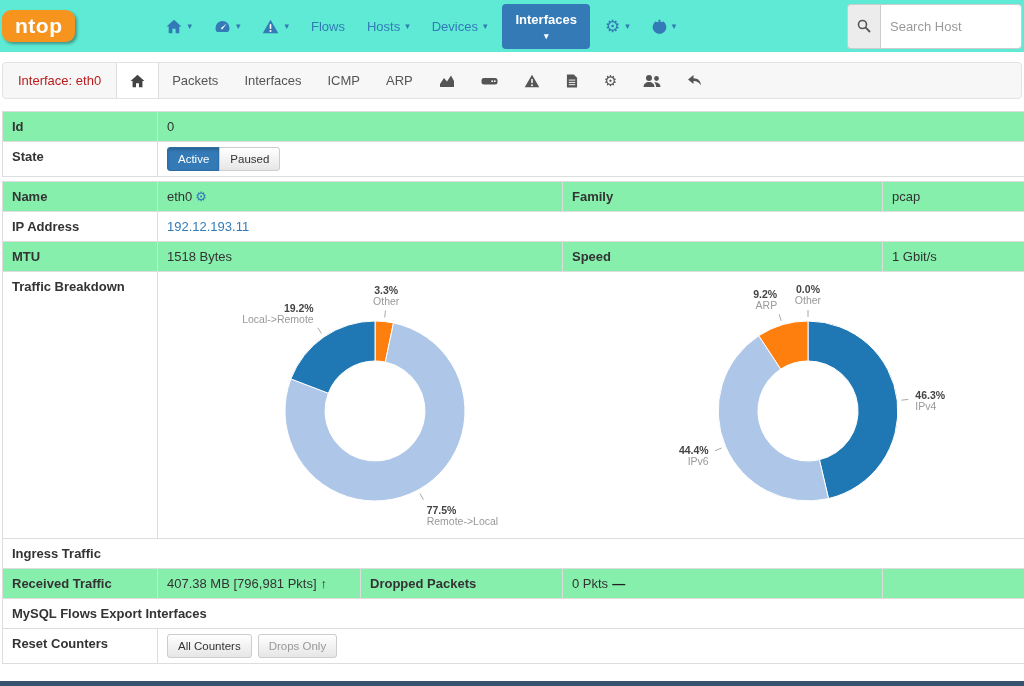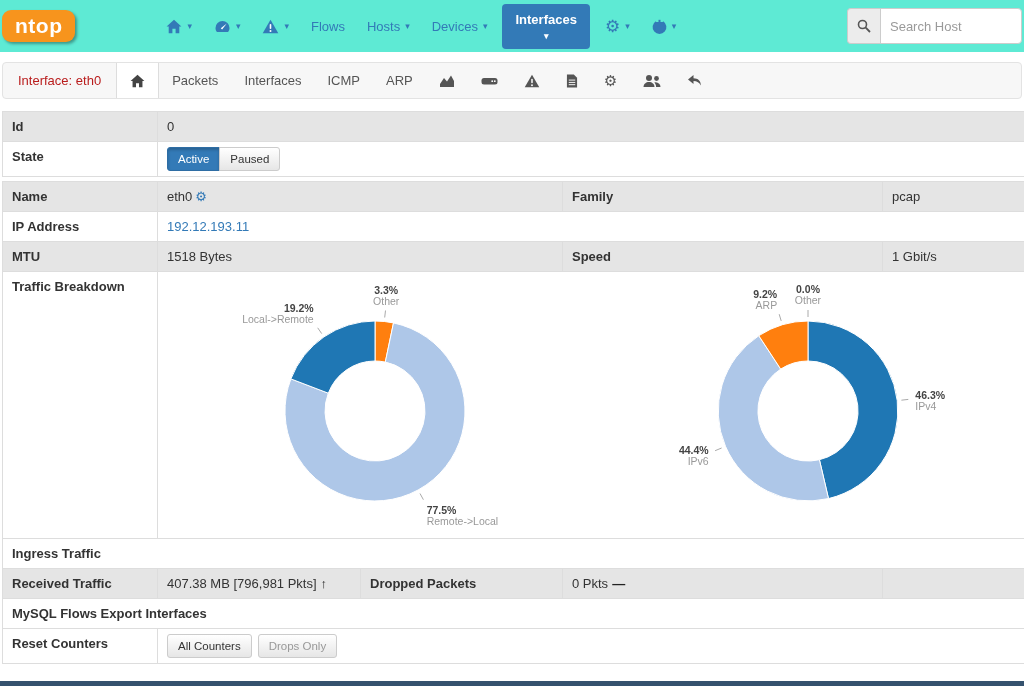--- a/index.html
+++ b/index.html
@@ -49,21 +49,21 @@
     background: #337ab7;
     color: #fff;
     border-radius: 4px;
     padding: 8px 13px;
     font-weight: bold;
     margin: 0 4px;
     flex-direction: column;
   }
   .nav-btn-active .caret { color: #fff; }
 
-  .search-group { margin-left: auto; display: flex; height: 36px; }
+  .search-group { margin-left: auto; display: flex; height: 45px; }
   .search-addon {
     background: #ececec;
     border: 1px solid #ccc;
     border-right: none;
     border-radius: 4px 0 0 4px;
     width: 33px;
     display: flex;
     align-items: center;
     justify-content: center;
     color: #555;
@@ -117,21 +117,21 @@
     table-layout: fixed;
   }
   .main-table th, .main-table td {
     border: 1px solid #ddd;
     padding: 7px 9px;
     text-align: left;
     vertical-align: top;
     font-size: 13px;
   }
   .main-table th { font-weight: bold; color: #333; }
-  tr.shade { background: #e5e5e5; }
+  tr.shade { background: #86efac; }
   .tbl-gap { height: 4px; }
   .link { color: #337ab7; cursor: pointer; }
   .gear-link { color: #337ab7; font-size: 13px; cursor: pointer; margin-left: 3px; }
   .arrow-up { font-weight: bold; font-size: 13px; margin-left: 4px; color: #222; }
   .stable-dash { font-weight: bold; margin-left: 4px; color: #222; }
 
   
   .btn {
     display: inline-block;
     font-size: 11.5px;

